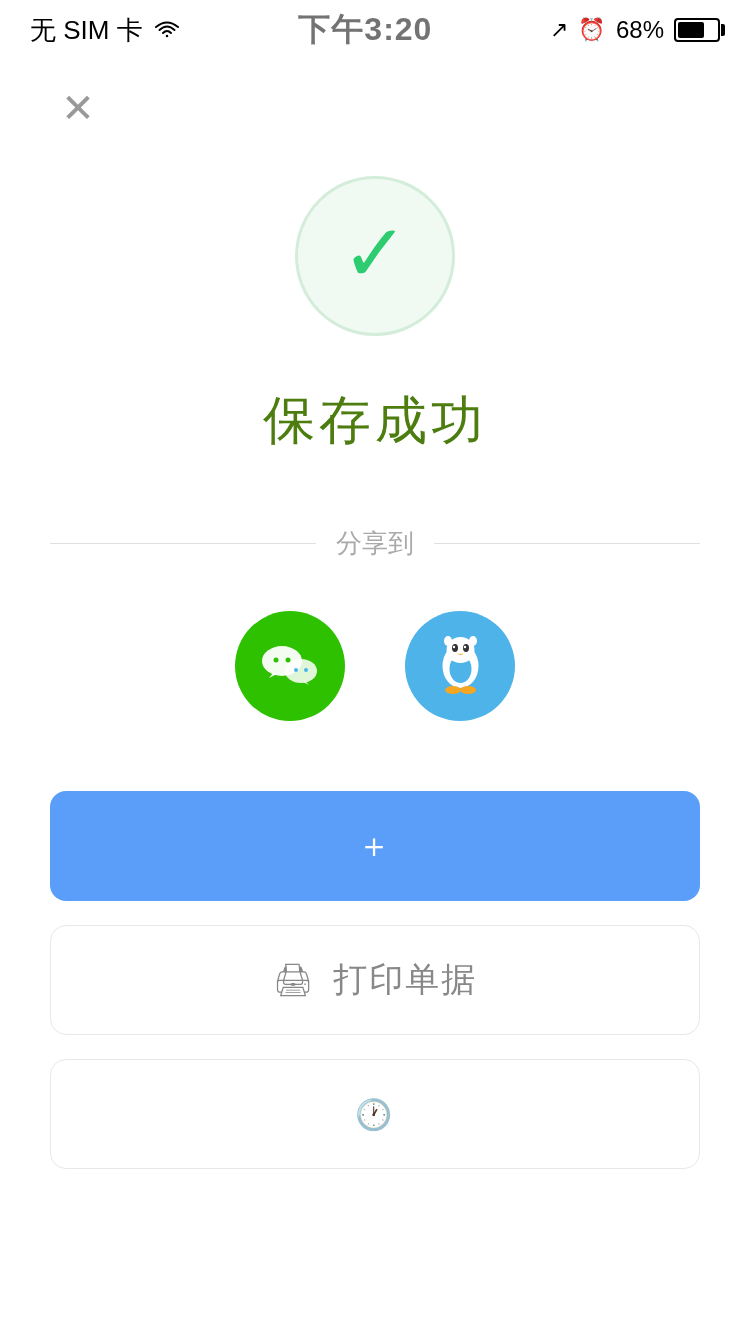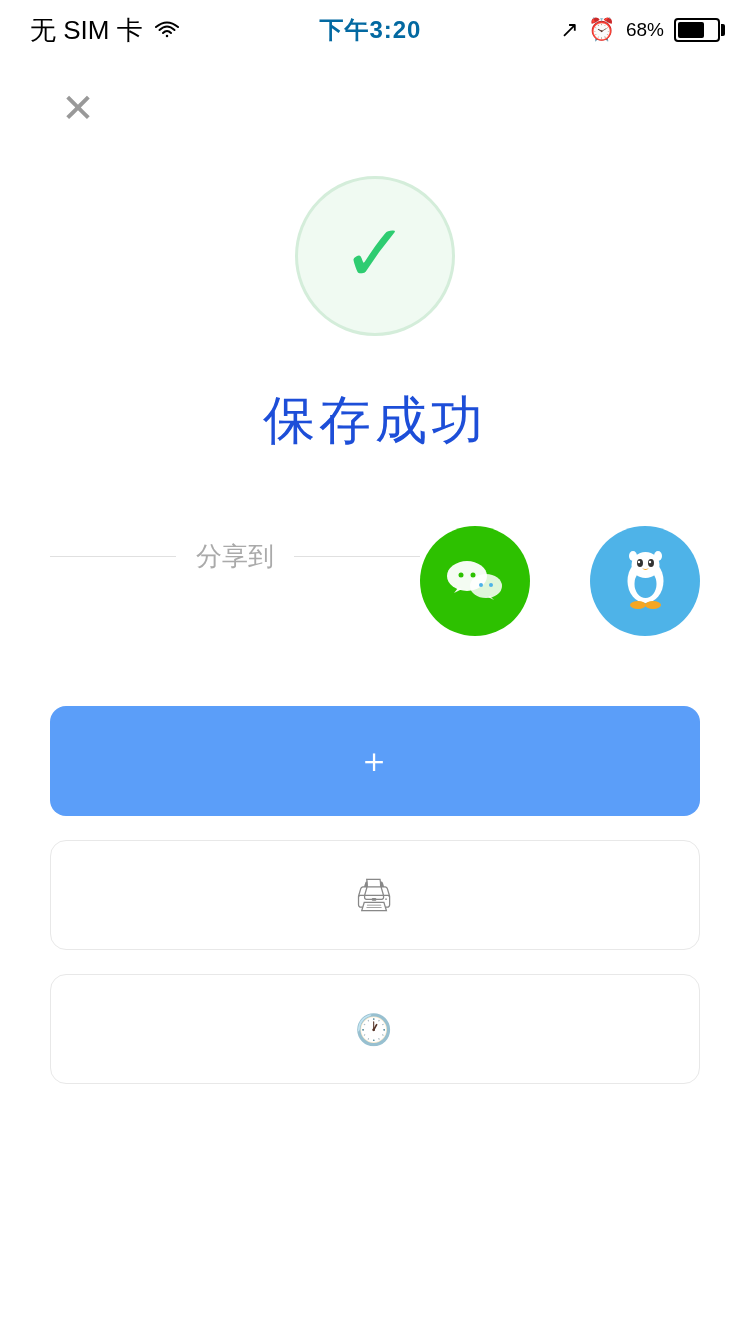--- a/index.html
+++ b/index.html
@@ -34,23 +34,23 @@
       font-weight: 500;
     }
 
     .wifi-icon {
       display: inline-block;
       width: 28px;
       height: 20px;
     }
 
     .status-center {
-      font-size: 24px;
+      font-size: 32px;
       font-weight: 600;
-      color: #0369a1;
+      color: #737373;
       letter-spacing: 1px;
     }
 
     .status-right {
       display: flex;
       align-items: center;
       gap: 10px;
       font-size: 24px;
       color: #000;
     }
@@ -138,30 +138,30 @@
       color: #2ecc71;
       font-size: 80px;
       line-height: 1;
       margin-top: -5px;
     }
 
     
     .success-title {
       font-size: 52px;
       font-weight: 400;
-      color: #1d4ed8;
+      color: #4d7c0f;
       letter-spacing: 4px;
       margin-bottom: 70px;
     }
 
     
     .share-section {
       width: 100%;
       display: flex;
-      flex-direction: row;
+      flex-direction: column;
       align-items: center;
       margin-bottom: 70px;
     }
 
     .share-divider {
       width: 100%;
       display: flex;
       align-items: center;
       gap: 20px;
       margin-bottom: 50px;
@@ -257,21 +257,21 @@
       <path d="M14 16 L14 16" stroke="#000" stroke-width="2.5" stroke-linecap="round"></path>
       <path d="M10 13 Q14 9 18 13" stroke="#000" stroke-width="2" fill="none" stroke-linecap="round"></path>
       <path d="M6.5 10 Q14 3 21.5 10" stroke="#000" stroke-width="2" fill="none" stroke-linecap="round"></path>
       <path d="M3 7 Q14 -2 25 7" stroke="#000" stroke-width="2" fill="none" stroke-linecap="round"></path>
     </svg>
   </div>
   <div class="status-center">下午3:20</div>
   <div class="status-right">
     <span style="font-size:22px;">↗</span>
     <span style="font-size:22px;">⏰</span>
-    <span style="font-size:19px;text-align:right;">68%</span>
+    <span style="font-size:24px;text-align:right;">68%</span>
     <div class="battery-icon">
       <div class="battery-fill"></div>
     </div>
   </div>
 </div>
 
 <div class="main-content">
 
   <div class="close-btn">
     <span class="close-icon-x">✕</span>
@@ -339,20 +339,21 @@
     </div>
 
     <div class="action-buttons">
 
       <button class="action-btn btn-primary">
         <span class="btn-icon">＋</span>
       </button>
 
       <button class="action-btn btn-secondary">
         <span class="btn-icon" style="font-size:32px;">🖨</span>
+        <span>打印单据</span>
       </button>
 
       <button class="action-btn btn-secondary">
         <span class="btn-icon" style="font-size:30px;">🕐</span>
       </button>
     </div>
   </div>
 </div>
 
 </body></html>

